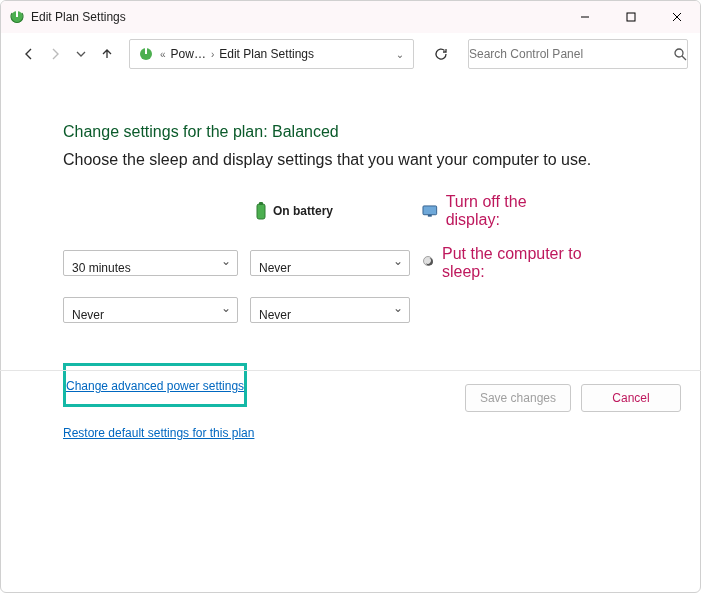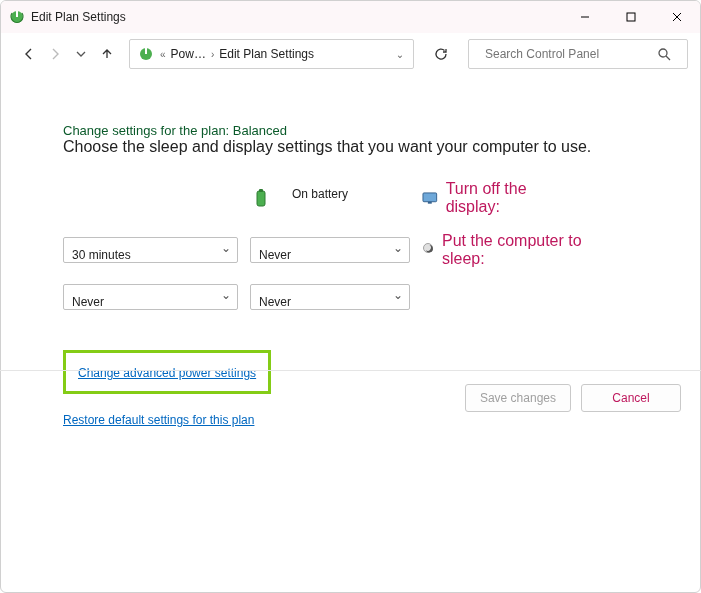--- a/index.html
+++ b/index.html
@@ -16,42 +16,42 @@
 .navrow { display: flex; align-items: center; height: 42px; padding: 0 12px 0 18px; gap: 6px; }
 .navrow .nav-btn { width: 20px; height: 20px; display:flex; align-items:center; justify-content:center; color:#555; }
 .navrow .nav-btn.disabled { color:#bbb; }
 .addressbar { flex: 1; display:flex; align-items:center; border:1px solid #d0d0d0; height:30px; padding:0 4px 0 8px; margin:0 6px; border-radius:2px; }
 .addressbar .crumb-icon { width:16px; height:16px; margin-right:4px; }
 .addressbar .crumb { font-size:12px; color:#222; padding:0 3px; white-space:nowrap; }
 .addressbar .chev { font-size:10px; color:#666; padding:0 2px; }
 .addressbar .spacer { flex:1; }
 .addressbar .ddl { width:18px; text-align:center; color:#666; font-size:10px; }
 .refresh-btn { width:30px; height:30px; display:flex; align-items:center; justify-content:center; color:#333; margin-right:6px; }
-.searchbox { width:220px; height:30px; border:1px solid #d0d0d0; display:flex; align-items:center; padding:0 16px; border-radius:2px; }
+.searchbox { width:220px; height:30px; border:1px solid #d0d0d0; display:flex; align-items:center; padding:0 0; border-radius:2px; }
 .searchbox input { border:none; outline:none; flex:1; font-size:12px; color:#666; background:transparent; }
 .searchbox .search-icon { color:#555; font-size:12px; }
 
 
 .content { padding: 48px 40px 0 62px; }
-h1.plan-title { font-size:13px; font-weight:400; color:#0a5a2a; }
+h1.plan-title { font-size:16px; font-weight:400; color:#0a5a2a; margin-bottom:10px; }
 .subtitle { font-size:16px; color:#222; margin-bottom:24px; }
 
 .grid { display:grid; grid-template-columns: 175px 160px 160px; column-gap:12px; row-gap:16px; align-items:center; }
-.colhdr { display:flex; gap:20px; font-size:12px; color:#222; }
+.colhdr { display:flex; align-items:center; gap:1px; font-size:12px; color:#222;font-weight:bold; }
 .battery-icon svg, .plug-icon svg { width:22px; height:22px; }
 .rowlabel { display:flex; align-items:center; gap:8px; font-size:16px; color:#be185d; }
 .rowlabel .row-icon { width:16px; height:16px; }
 
 .combo { position:relative; border:1px solid #c0c0c0; height:26px; display:flex; align-items:center; padding:10px 22px 0 8px; font-size:12px; color:#222; background:#fff; border-radius:2px; }
 .combo::after { content:"⌄"; position:absolute; right:6px; top:3px; font-size:12px; color:#555; }
 
 .links { margin-top:40px; }
 .link { font-size:12px; color:#0067c0; text-decoration:underline; cursor:pointer; display:inline-block; }
 .link-row { margin-bottom:16px; }
-.highlight-box { display:inline-block; padding:10px 12px; border:3px solid #84cc16; }
+.highlight-box { display:inline-block; padding:10px 0; border:3px solid #14b8a6; }
 
 
 .footer-divider { position:absolute; left:0; right:0; top:370px; border-top:1px solid #e5e5e5; }
 .footer { position:absolute; right:20px; top:384px; display:flex; gap:10px;padding-left:48px; }
 .btn { min-width:100px; height:28px; border:1px solid #c9c9c9; background:#fdfdfd; font-size:12px; color:#be185d; border-radius:3px; display:flex; align-items:center; justify-content:center; padding:0 14px; }
 .btn.disabled { color:#a0a0a0; }
 
 svg { display:block; }
 </style>
 </head>

